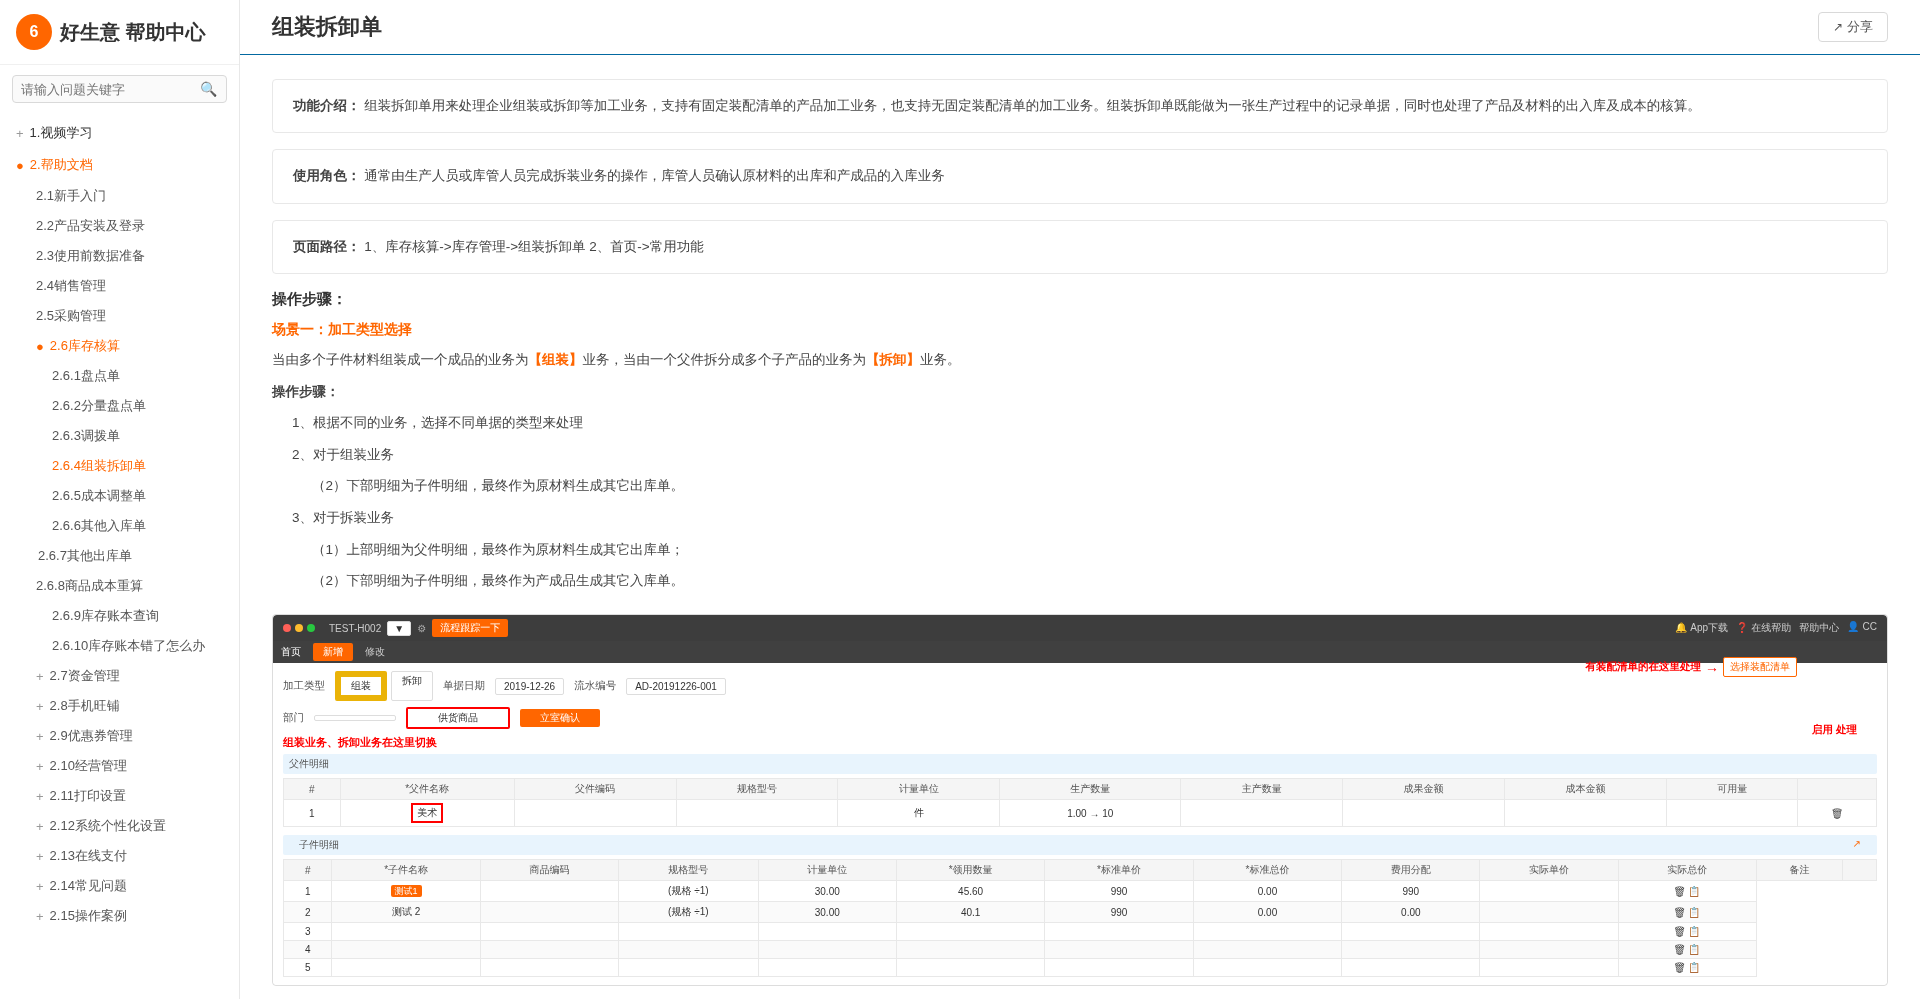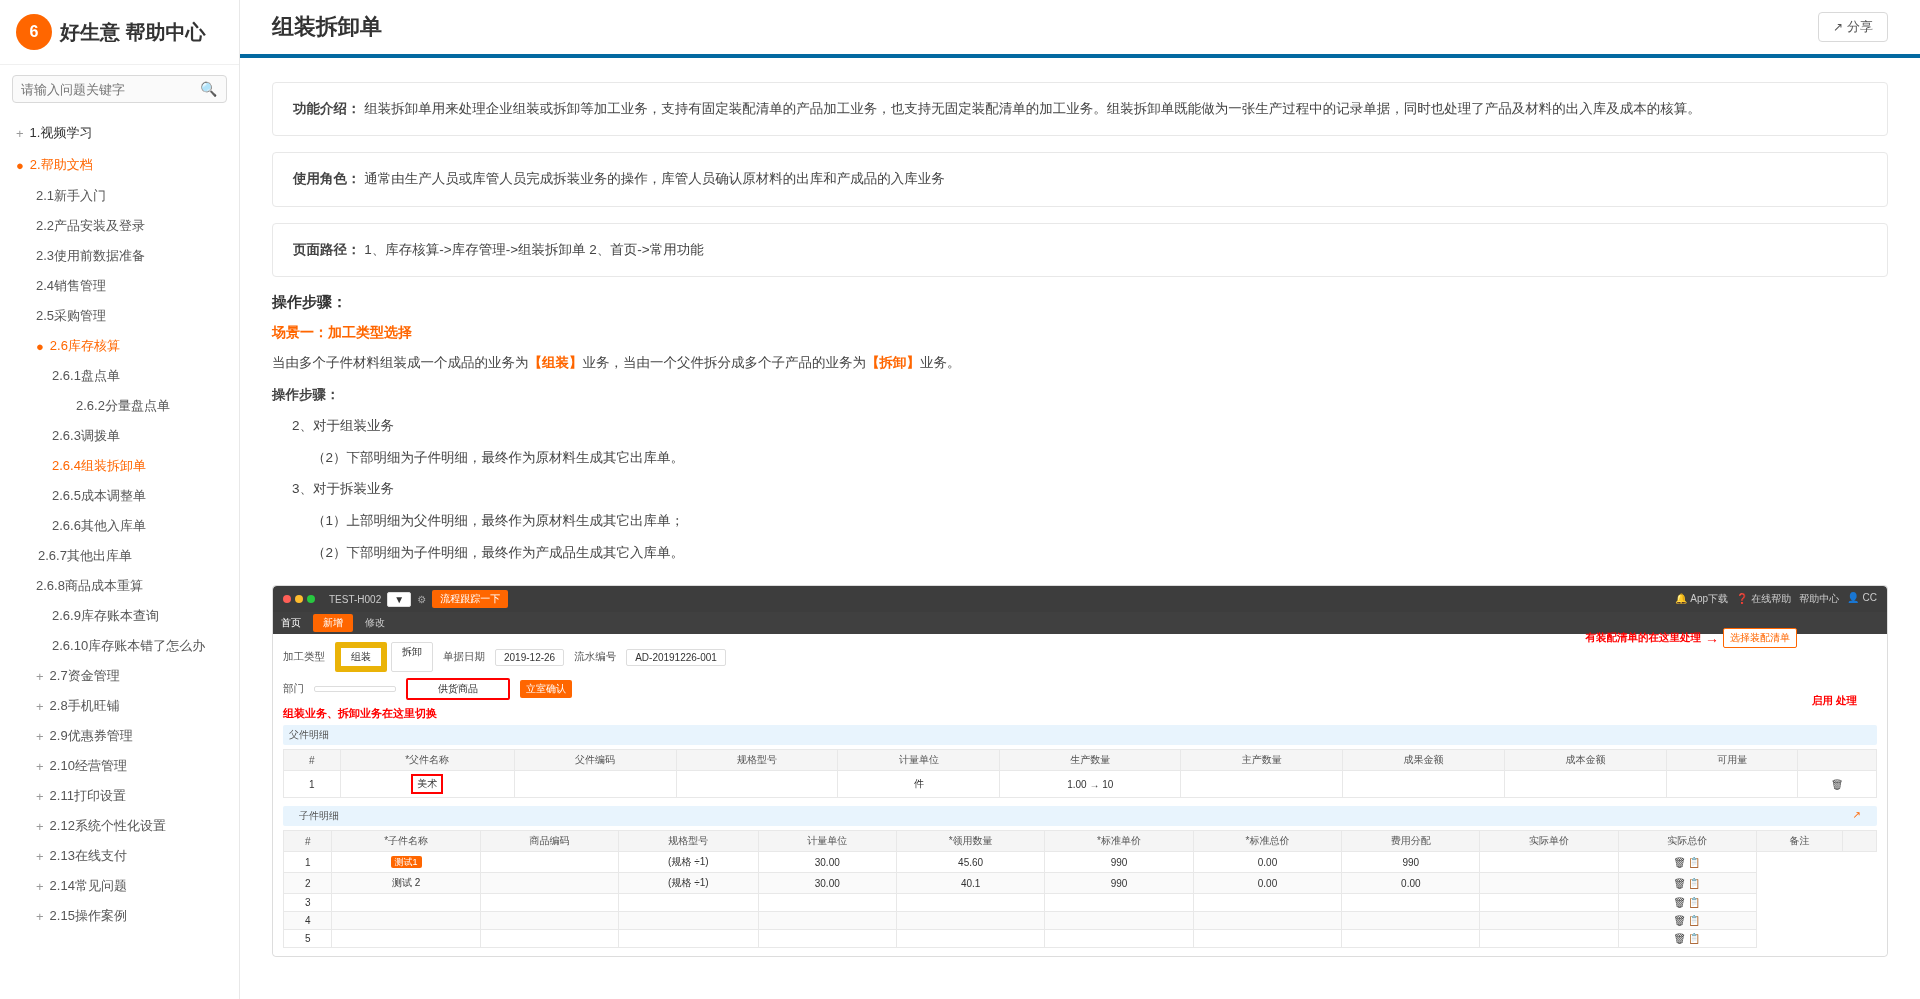--- a/index.html
+++ b/index.html
@@ -76,21 +76,21 @@
       display: flex;
       flex-direction: column;
       overflow: hidden;
       background: #fff;
     }
     #top-bar {
       display: flex;
       align-items: flex-start;
       justify-content: space-between;
       padding: 12px 32px 12px 32px;
-      border-bottom: 4px solid #0369a1;
+      border-bottom: 1px solid #0369a1;
       background: #fff;
     }
     .page-title {
       font-size: 22px;
       font-weight: bold;
       color: #333;
     }
     .share-btn {
       display: flex; align-items: center;
       border: 1px solid #d9d9d9;
@@ -221,21 +221,21 @@
     <div class="nav-sub-item">
       <span>2.5采购管理</span>
     </div>
     <div class="nav-sub-item active-parent" style="color:#f60">
       <span style="margin-right:6px; color:#f60">●</span>
       <span>2.6库存核算</span>
     </div>
     <div class="nav-sub-item" style="padding-left:52px">
       <span>2.6.1盘点单</span>
     </div>
-    <div class="nav-sub-item" style="padding-left:76px">
+    <div class="nav-sub-item" style="padding-left:52px">
       <span>2.6.2分量盘点单</span>
     </div>
     <div class="nav-sub-item" style="padding-left:52px">
       <span>2.6.3调拨单</span>
     </div>
     <div class="nav-sub-item active" style="padding-left:52px; color:#f60">
       <span>2.6.4组装拆卸单</span>
     </div>
     <div class="nav-sub-item" style="padding-left:52px">
       <span>2.6.5成本调整单</span>
@@ -321,20 +321,21 @@
     </div>
 
     <div class="section-heading">操作步骤：</div>
 
     <div>
       <div class="sub-heading">场景一：加工类型选择</div>
       <div class="step-text">
         当由多个子件材料组装成一个成品的业务为<span class="highlight">【组装】</span>业务，当由一个父件拆分成多个子产品的业务为<span class="highlight">【拆卸】</span>业务。
       </div>
       <div class="step-text" style="font-weight:bold">操作步骤：</div>
+      <div class="step-text indent-1">1、根据不同的业务，选择不同单据的类型来处理</div>
       <div class="step-text indent-1">2、对于组装业务</div>
       <div class="step-text indent-2">（2）下部明细为子件明细，最终作为原材料生成其它出库单。</div>
       <div class="step-text indent-1">3、对于拆装业务</div>
       <div class="step-text indent-2">（1）上部明细为父件明细，最终作为原材料生成其它出库单；</div>
       <div class="step-text indent-2">（2）下部明细为子件明细，最终作为产成品生成其它入库单。</div>
     </div>
 
     <div class="screenshot-container">
       <div class="app-screenshot">
 
@@ -381,21 +382,21 @@
               <span style="color:#f00; font-size:10.5px; font-weight:bold">有装配清单的在这里处理</span>
               <span style="color:#f00; font-size:14px">→</span>
               <span style="border:1px solid #f60;color:#f60;padding:2px 6px;border-radius:2px;font-size:10px;background:#fff">选择装配清单</span>
             </div>
           </div>
 
           <div style="display:flex; align-items:center; gap:10px; margin-bottom:6px; font-size:10.5px; position:relative;">
             <span style="color:#555">部门</span>
             <span style="border:1px solid #ddd; padding:2px 40px; font-size:10px; background:#fff; border-radius:2px;"></span>
             <span style="border:1px solid #f00; padding:2px 30px; font-size:10px; background:#fff; border-radius:2px; border-width:2px;">供货商品</span>
-            <span style="background:#f60;color:#fff;padding:2px 6px;border-radius:2px;font-size:10px;">立室确认</span>
+            <span style="background:#f60;color:#fff;padding:2px 20px;border-radius:2px;font-size:10px;">立室确认</span>
 
             <div style="position:absolute; right:20px; top:16px; display:flex; align-items:center; gap:4px;">
               <span style="color:#f00; font-size:10.5px; font-weight:bold">启用 处理</span>
             </div>
           </div>
 
           <div style="display:flex; align-items:flex-end; gap:4px; margin-bottom:4px;">
             <span style="color:#f00; font-size:11px; font-weight:bold">组装业务、拆卸业务在这里切换</span>
           </div>
 

